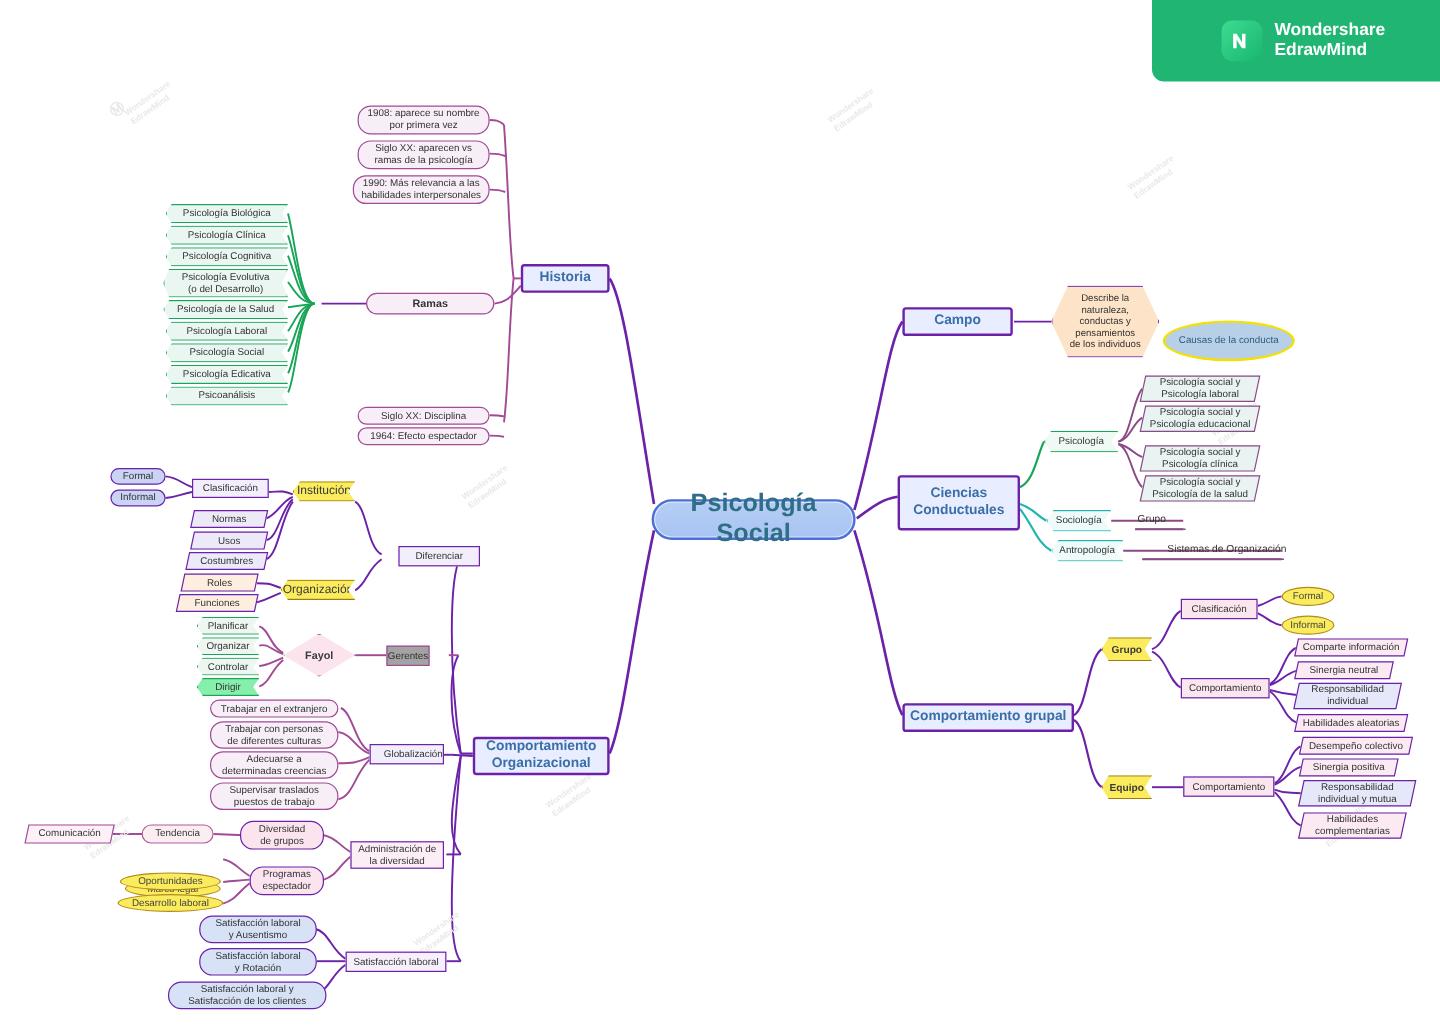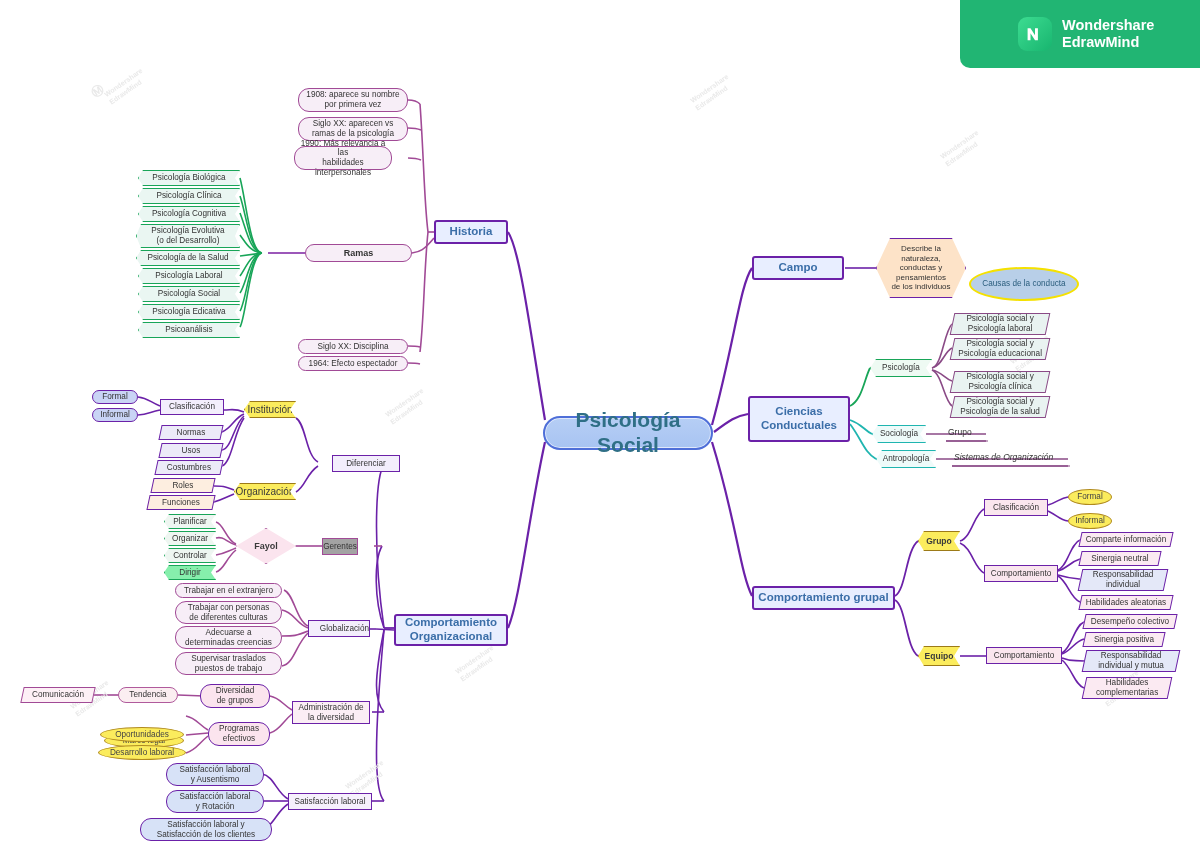--- a/index.html
+++ b/index.html
@@ -382,21 +382,21 @@
   </div>
 
   <div class="node pill" style="left:298px; top:88px; width:110px; height:24px;">
     <span>1908: aparece su nombre
 por primera vez</span>
   </div>
   <div class="node pill" style="left:298px; top:117px; width:110px; height:24px;">
     <span>Siglo XX: aparecen vs
 ramas de la psicología</span>
   </div>
-  <div class="node pill" style="left:294px; top:146px; width:98px; height:24px;text-align:center;">
+  <div class="node pill" style="left:294px; top:146px; width:114px; height:24px;text-align:center;">
     <span>1990: Más relevancia a las
 habilidades interpersonales</span>
   </div>
   <div class="node pill" style="left:298px; top:339px; width:110px; height:15px;">
     <span>Siglo XX: Disciplina</span>
   </div>
   <div class="node pill" style="left:298px; top:356px; width:110px; height:15px;">
     <span>1964: Efecto espectador</span>
   </div>
 
@@ -445,21 +445,21 @@
     <span>Sociología</span>
   </div>
   <div class="node plain" style="left:948px; top:425px; width:40px; height:14px; justify-content:flex-start;">
     <span style="text-align:left;">Grupo</span>
   </div>
 
   <div class="node ghex3" style="left:876px; top:450px; width:60px; height:18px;">
     <span>Antropología</span>
   </div>
   <div class="node plain" style="left:954px; top:450px; width:118px; height:14px; justify-content:flex-start;">
-    <span style="text-align:left;font-style:italic;">Sistemas de Organización</span>
+    <span style="text-align:right;">Sistemas de Organización</span>
   </div>
 
   <div class="node main" style="left:752px; top:586px; width:143px; height:24px;">
     <span>Comportamiento  grupal</span>
   </div>
   <div class="node yhex" style="left:918px; top:531px; width:42px; height:20px;">
     <span>Grupo</span>
   </div>
   <div class="node vrectpink" style="left:984px; top:499px; width:64px; height:17px;">
     <span>Clasificación</span>
@@ -547,21 +547,21 @@
 de grupos</span>
   </div>
   <div class="node pillpink" style="left:118px; top:687px; width:60px; height:16px;">
     <span>Tendencia</span>
   </div>
   <div class="node par parcom" style="left:22px; top:687px; width:72px; height:16px;">
     <span>Comunicación</span>
   </div>
   <div class="node rpink" style="left:208px; top:722px; width:62px; height:24px;">
     <span>Programas
-efectivos</span>
+espectador</span>
   </div>
   <div class="node yell" style="left:104px; top:709px; width:80px; height:15px;margin-top:24px;"><span>Marco legal</span></div>
   <div class="node yell" style="left:100px; top:727px; width:84px; height:15px;"><span>Oportunidades</span></div>
   <div class="node yell" style="left:98px; top:745px; width:88px; height:15px;"><span>Desarrollo laboral</span></div>
 
   <div class="node vrect" style="left:288px; top:793px; width:84px; height:17px; background:#f6f0fc;">
     <span>Satisfacción laboral</span>
   </div>
   <div class="node bpill" style="left:166px; top:763px; width:98px; height:23px;"><span>Satisfacción laboral
 y Ausentismo</span></div>

